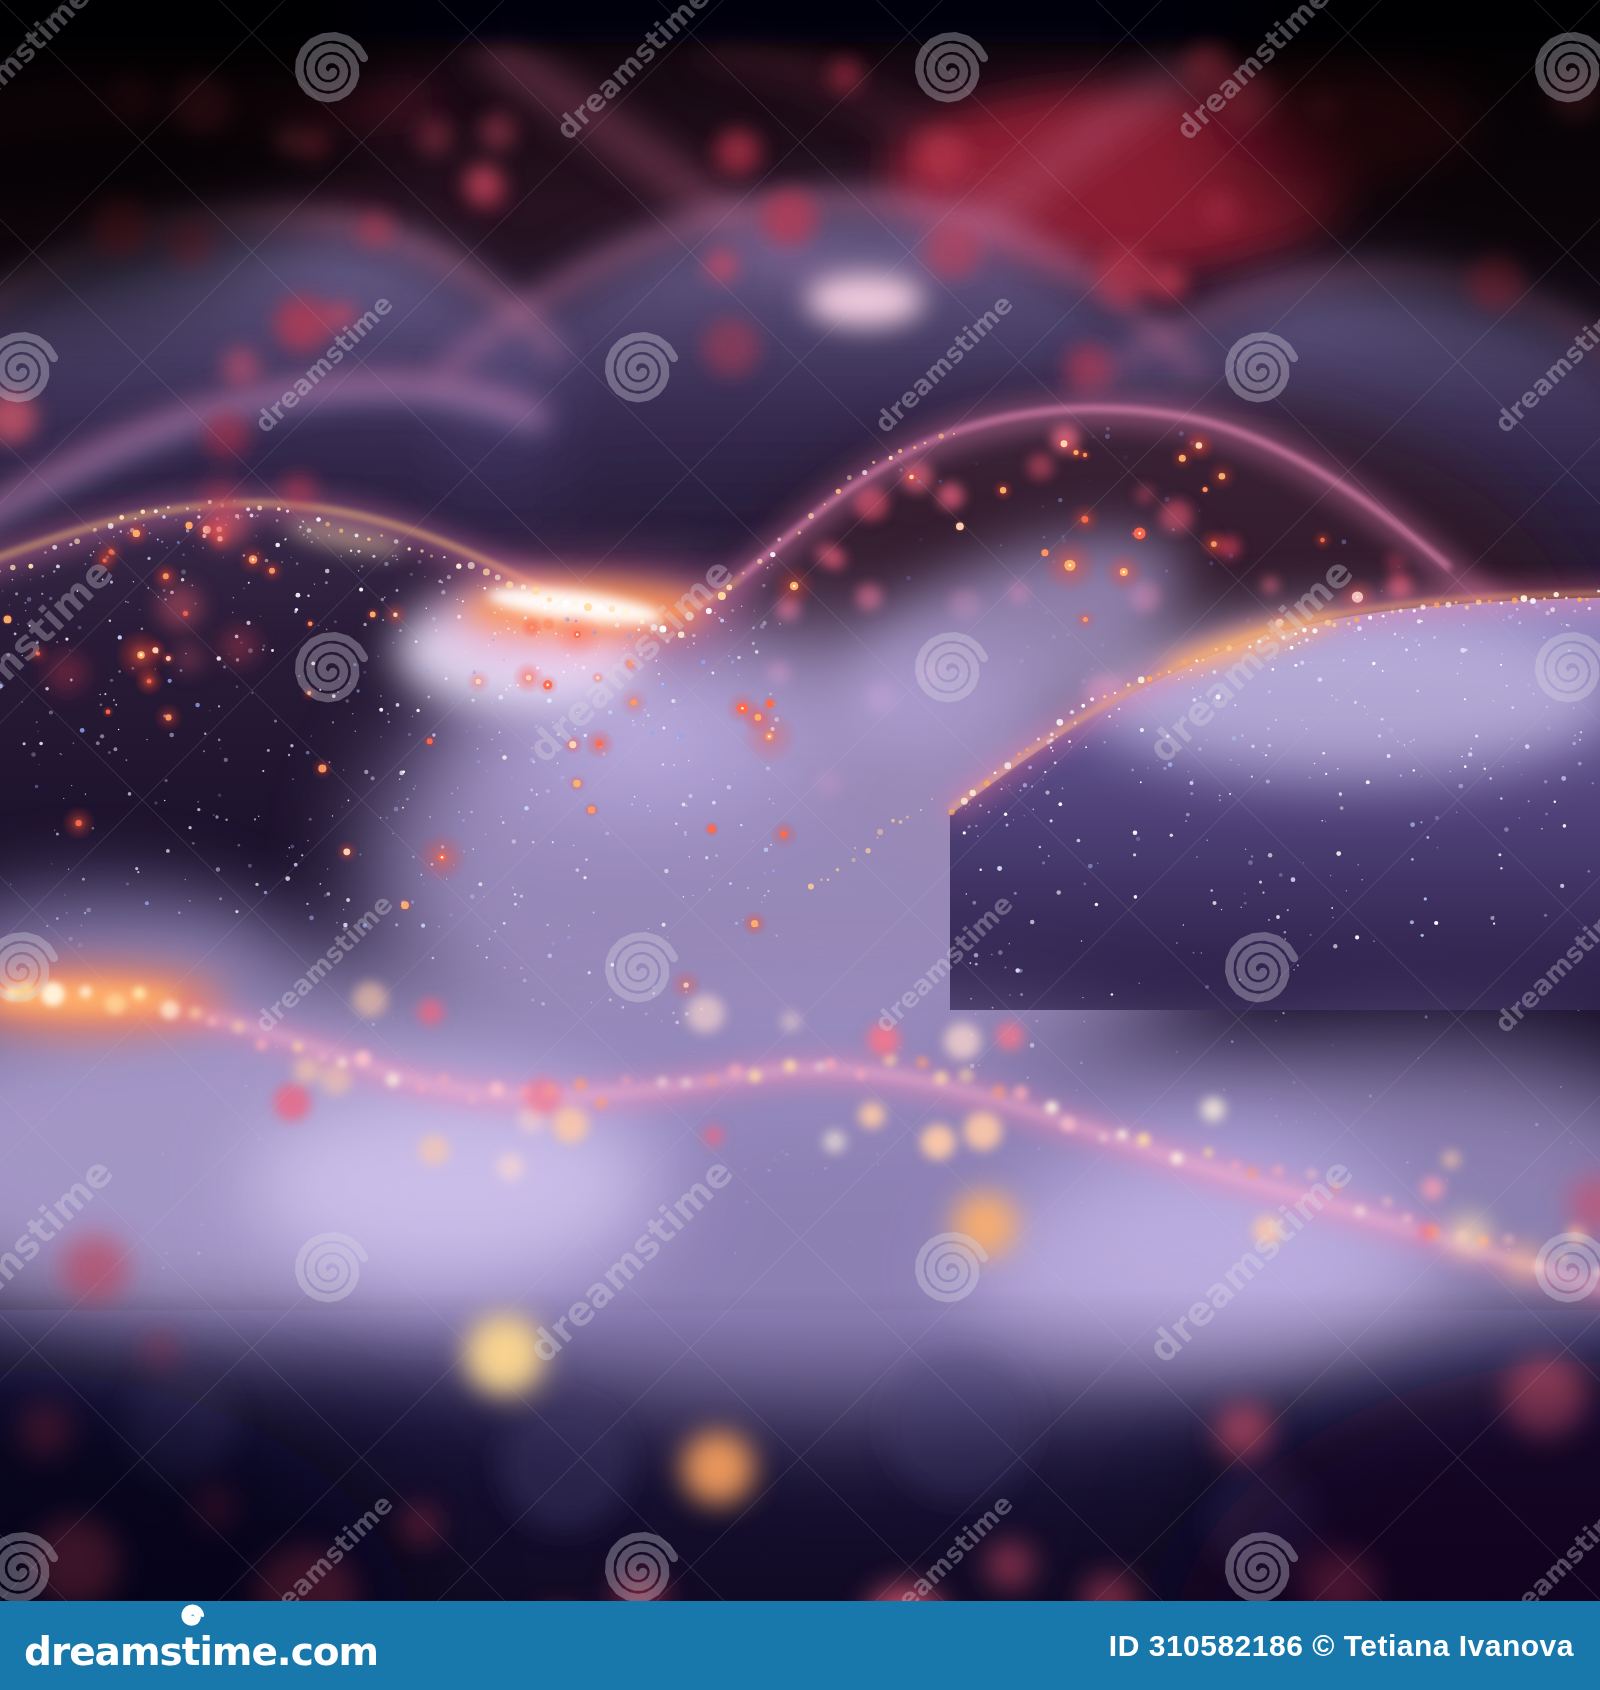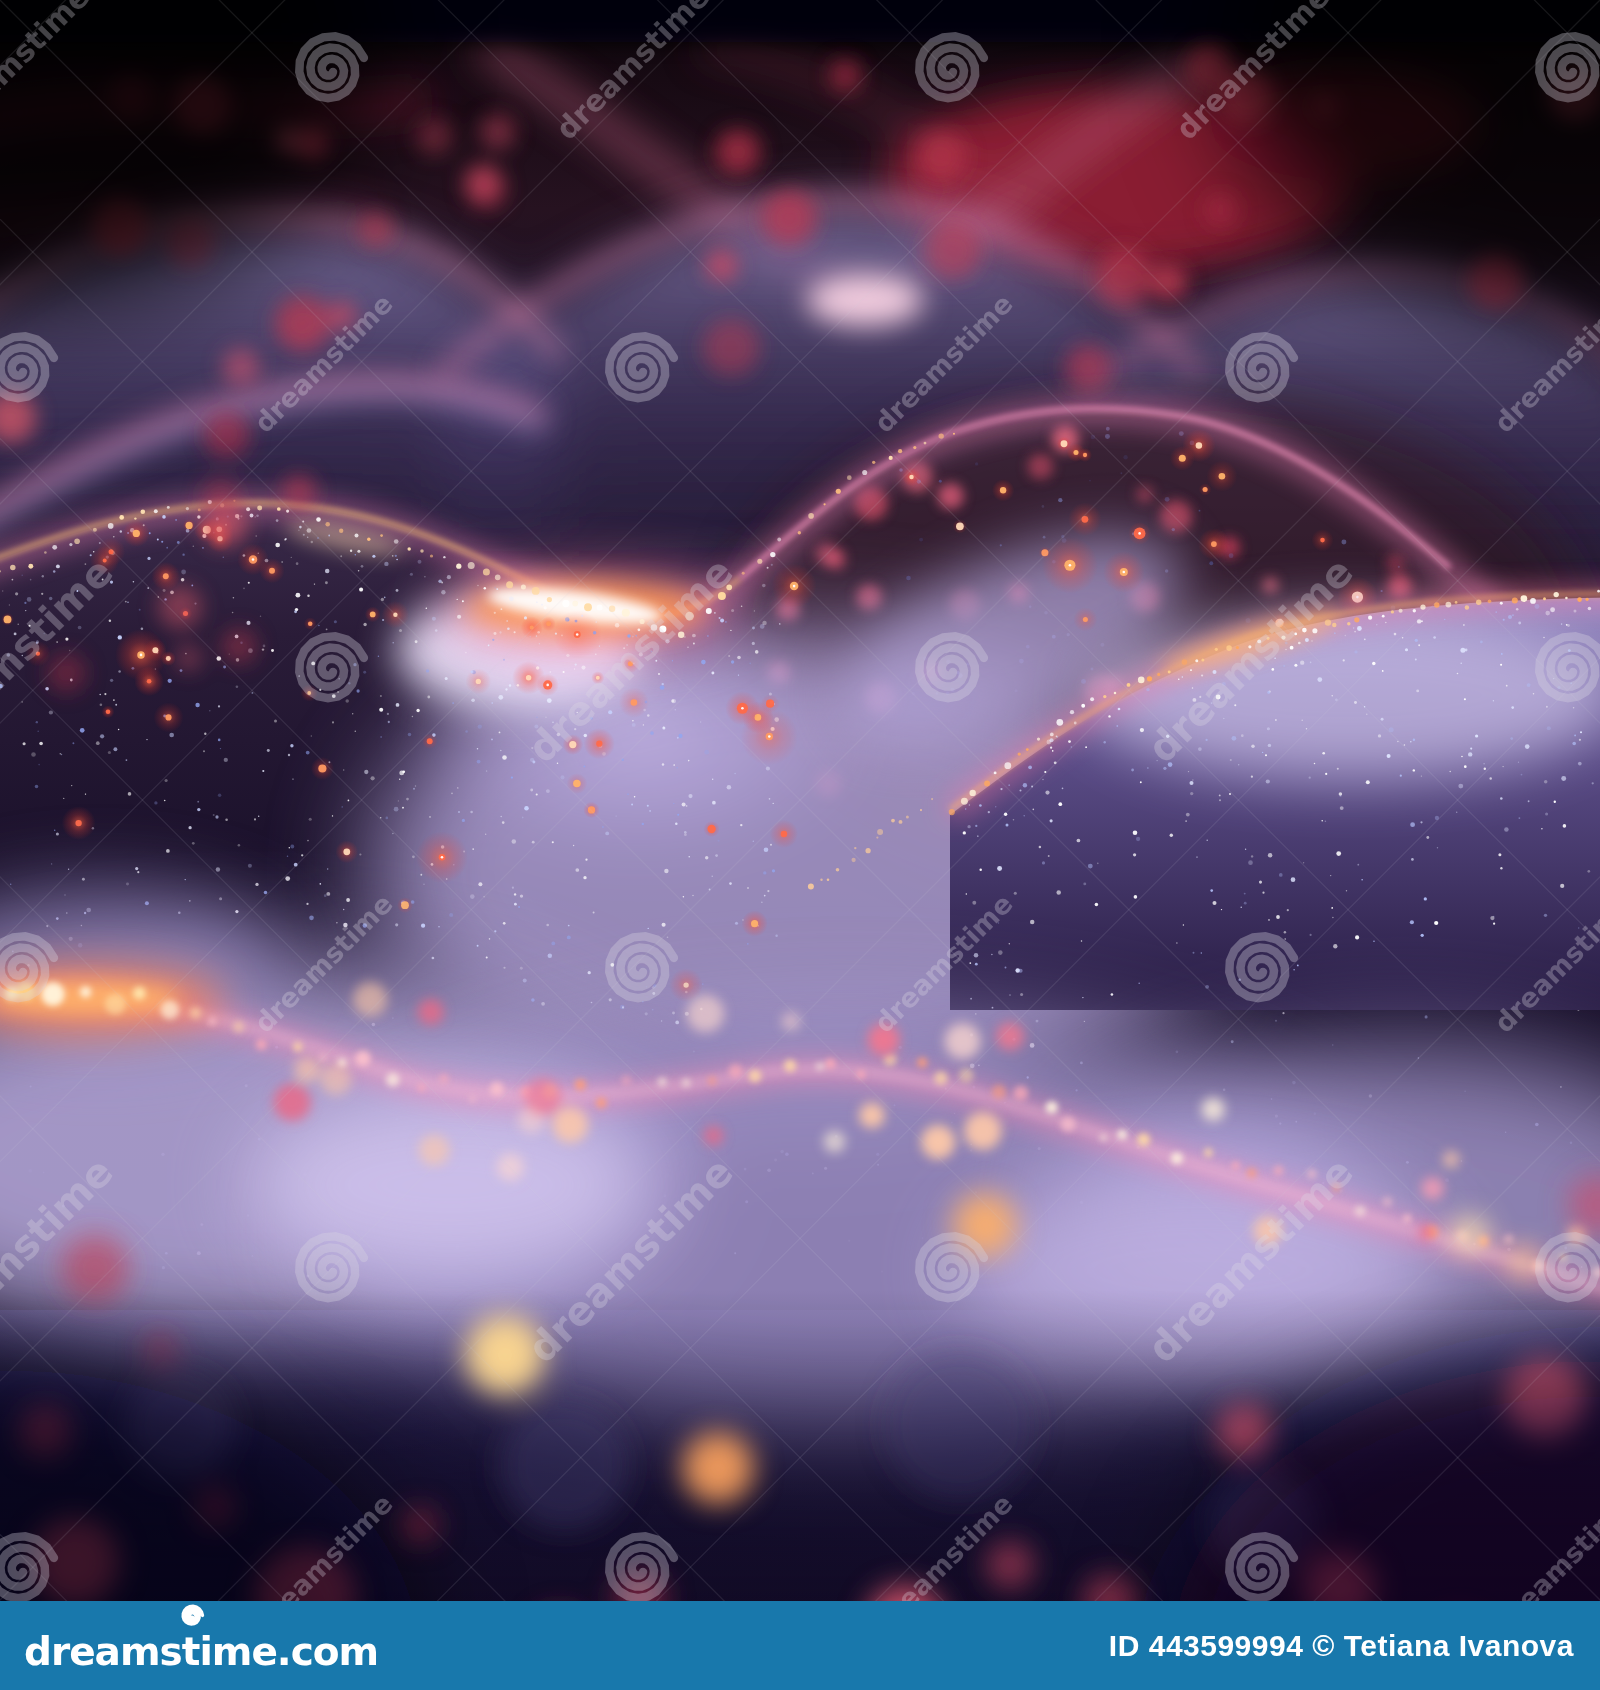--- a/index.html
+++ b/index.html
@@ -2007,15 +2007,15 @@
       <text x="2190" y="970" fill="rgba(222,218,230,0.30)" font-size="27" font-family="DejaVu Sans, sans-serif" font-weight="bold" text-anchor="middle" transform="rotate(-45 2190 970)">dreamstime</text>
       <text x="2500" y="1270" fill="rgba(222,218,230,0.30)" font-size="40" font-family="DejaVu Sans, sans-serif" font-weight="bold" text-anchor="middle" transform="rotate(-45 2500 1270)">dreamstime</text>
       <text x="2190" y="1570" fill="rgba(222,218,230,0.30)" font-size="27" font-family="DejaVu Sans, sans-serif" font-weight="bold" text-anchor="middle" transform="rotate(-45 2190 1570)">dreamstime</text>
     </svg>
 
   <div id="footer-bar" style="background: rgb(24, 120, 172);">
     <svg id="logo-svg" width="360" height="89" viewBox="0 0 360 89">
       <path id="logo-spiral" fill="none" stroke="#ffffff" stroke-width="3.4" stroke-linecap="round" d="M176.5,16.2 L176.0,16.4 L175.5,16.5 L174.9,16.4 L174.3,16.0 L173.9,15.4 L173.7,14.6 L173.8,13.7 L174.2,12.9 L175.0,12.2 L176.0,11.9 L177.2,11.9 L178.3,12.4 L179.2,13.2 L179.8,14.4 L180.0,15.8 L179.6,17.2 L178.7,18.4 L177.4,19.4 L175.9,19.8 L174.1,19.6 L172.6,18.8 L171.3,17.5 L170.5,15.7 L170.4,13.8 L171.1,11.8 L172.3,10.2 L174.2,9.0 L176.4,8.6 L178.6,8.9 L180.7,10.1 L182.3,11.9 L183.1,14.2 L183.1,16.8 L182.2,19.2 L180.5,21.3 L178.1,22.6 L175.3,23.1 L172.5,22.5 L170.0,21.0 L168.1,18.6 L167.2,15.7 L167.3,12.6 L168.5,9.6 L170.7,7.2 L173.7,5.7 L177.0,5.3 L180.4,6.1 L183.3,8.0 L185.5,10.9 L186.5,14.4 "></path>
       <text x="8" y="64" font-family="DejaVu Sans, sans-serif" font-weight="bold" font-size="39" letter-spacing="-1" fill="#ffffff">dreamstime.com</text>
     </svg>
-    <div id="credit">ID 443599994 © Tetiana Ivanova</div>
+    <div id="credit">ID 310582186 © Tetiana Ivanova</div>
   </div>
 </div>
 
 </body></html>

